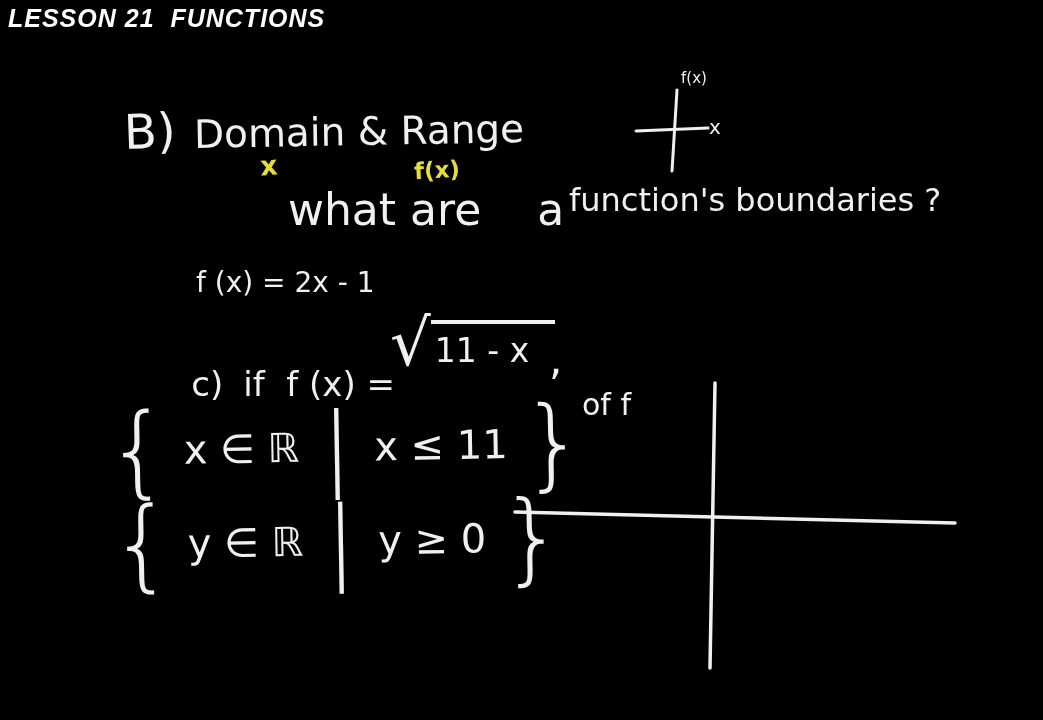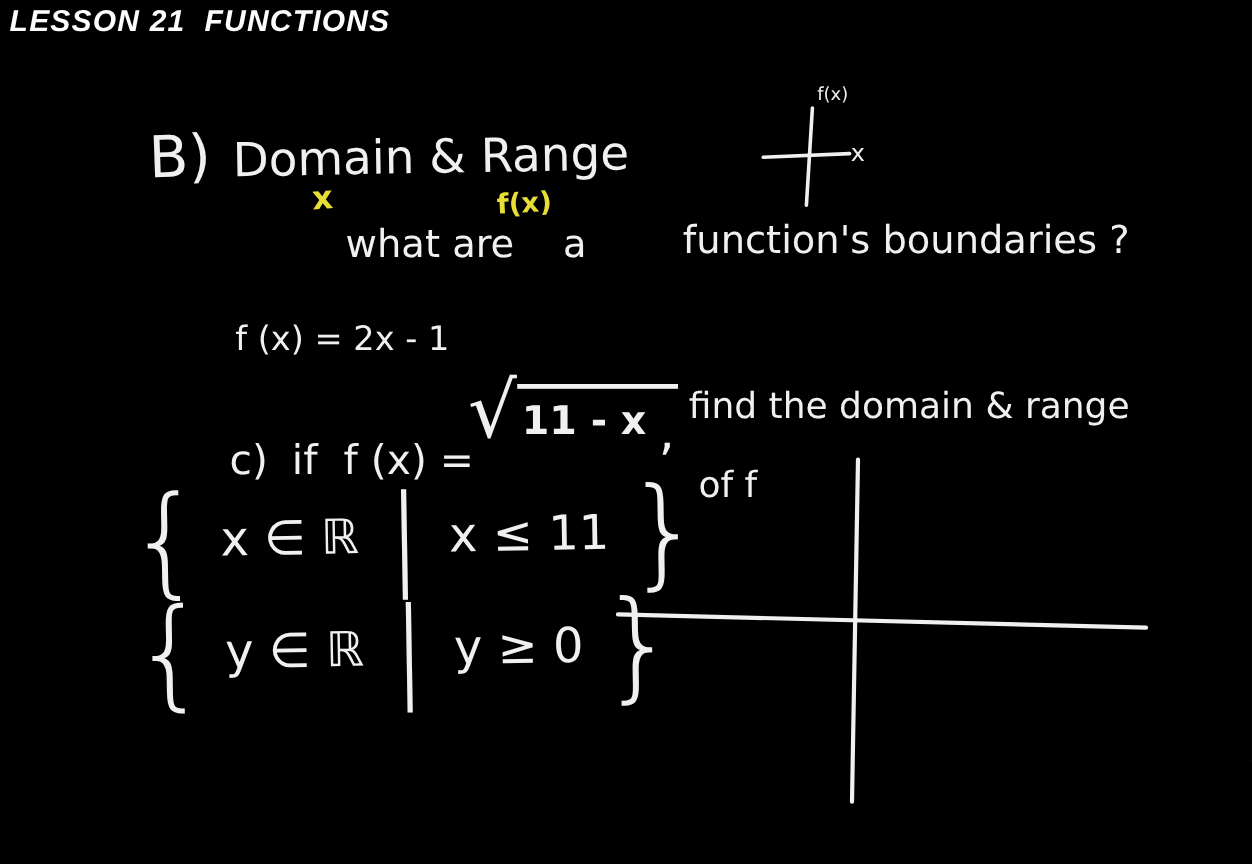--- a/index.html
+++ b/index.html
@@ -32,41 +32,40 @@
     font-weight: bold;
     font-size: 25px;
     letter-spacing: 1px;
     color: var(--title);
   }
   .sec-b-label { left: 124px; top: 106px; font-size: 48px; transform: rotate(-2deg); }
   .sec-b-heading { left: 194px; top: 112px; font-size: 39px; transform: rotate(-1deg); }
   .hl { color: var(--highlight); font-weight: bold; }
   .ann-x  { left: 260px; top: 152px; font-size: 27px; transform: rotate(-4deg); }
   .ann-fx { left: 414px; top: 158px; font-size: 23px; transform: rotate(-3deg); }
-  .q1 { left: 288px; top: 187px; font-size: 32px; }
+  .q1 { left: 288px; top: 187px; font-size: 44px; }
   .q2 { left: 524px; top: 184px; font-size: 32px; margin-left: 45px; }
   .example { left: 196px; top: 241px; font-size: 28px; margin-top: 27px; }
 
   .mini-fx { left: 681px; top: 71px; font-size: 15px; }
   .mini-x  { left: 709px; top: 117px; font-size: 20px; }
 
   .c-stmt { left: 148px; top: 331px; font-size: 34px; }
   .c-stmt .premise { margin-left: 20px; }
   .sqrt-block {
     position: absolute; left: 390px; top: 314px;
     display: flex; align-items: flex-start; color: var(--ink);
   }
   .rad-sign { font-size: 64px; line-height: 0.92; }
   .radicand {
     font-size: 33px; line-height: 1;
     border-top: 4px solid var(--ink);
     padding: 10px 26px 0 4px;
     margin-top: 6px;
     white-space: pre;
-    font-weight: bold;
   }
   .comma { left: 549px; top: 338px; font-size: 42px; }
   .task1 { left: 574px; top: 323px; font-size: 30px; }
   .task2 { left: 582px; top: 361px; font-size: 30px; margin-top: 28px; }
 
   .set {
     position: absolute;
     display: flex; align-items: center;
     color: var(--ink);
     transform: rotate(-1deg);
@@ -106,21 +105,20 @@
   <div class="txt mini-x">x</div>
 
   <div class="txt c-stmt">
     <span>c)</span><span class="premise">if  f (x) =</span>
   </div>
   <div class="sqrt-block">
     <span class="rad-sign">√</span>
     <span class="radicand">11 - x</span>
   </div>
   <div class="txt comma">,</div>
-  <div class="txt task1">find the domain &amp; range</div>
   <div class="txt task2">of f</div>
 
   <div class="set set-domain">
     <span class="brace">{</span>
     <span class="member">x ∈ ℝ</span>
     <span class="divider">|</span>
     <span class="cond">x ≤ 11</span>
     <span class="brace">}</span>
   </div>
 

